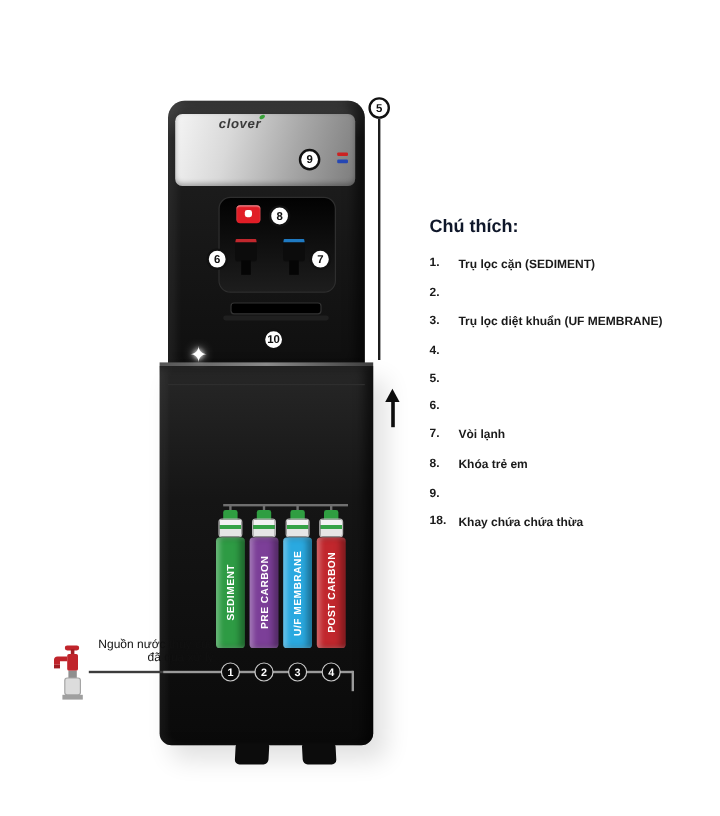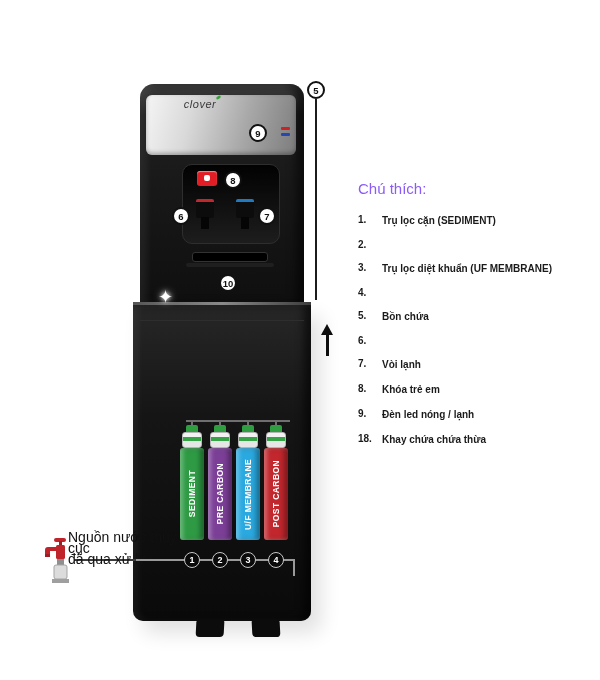--- a/index.html
+++ b/index.html
@@ -19,21 +19,21 @@
     background:linear-gradient(90deg,#555,#8a8a8a,#3d3d3d);}
   .door-line{position:absolute;left:140px;top:320px;width:164px;height:1px;background:#2e2e2e;}
   .foot{position:absolute;top:620px;width:28px;height:17px;background:#0c0c0c;border-radius:2px 2px 4px 4px;}
   .foot-l{left:196px;transform:skewX(-3deg);}
   .foot-r{left:252px;transform:skewX(3deg);}
 
   .silver-panel{position:absolute;left:146px;top:95px;width:150px;height:60px;border-radius:6px;
     background:linear-gradient(105deg,#f5f5f5 0%,#d9d9d9 30%,#a8a8a8 65%,#7c7c7c 100%);
     box-shadow:inset 0 -2px 4px rgba(0,0,0,.3);}
   .brand{position:absolute;left:150px;top:98px;width:100px;text-align:center;
-    font-size:11px;font-weight:normal;font-style:italic;color:#3a3a3a;letter-spacing:.5px;}
+    font-size:11px;font-weight:bold;font-style:italic;color:#3a3a3a;letter-spacing:.5px;}
   .brand-leaf{position:absolute;left:216px;top:96px;width:5px;height:3px;background:#3aa23a;
     border-radius:60% 40% 60% 40%;transform:rotate(-25deg);}
   .led{position:absolute;width:9px;height:3px;border-radius:1px;}
   .led-red{left:281px;top:127px;background:#cc2222;}
   .led-blue{left:281px;top:133px;background:#2547b4;}
 
   .recess{position:absolute;left:182px;top:164px;width:98px;height:80px;border-radius:10px;
     background:linear-gradient(180deg,#020202,#1d1d1d);border:1px solid #2e2e2e;box-sizing:border-box;}
   .lock-btn{position:absolute;left:197px;top:171px;width:20px;height:15px;background:#e11d26;
     border-radius:3px;box-shadow:inset 0 1px 1px rgba(255,255,255,.5);}
@@ -76,26 +76,26 @@
     font-weight:bold;letter-spacing:.4px;white-space:nowrap;}
   .fnum{position:absolute;left:4px;top:132px;width:16px;height:16px;background:#0a0a0a;
     border:1px solid #c9c9c9;border-radius:50%;box-sizing:border-box;color:#fff;font-size:9px;
     font-weight:bold;display:flex;align-items:center;justify-content:center;z-index:4;}
 
   
   .pipe-left{position:absolute;left:74px;top:559px;width:62px;height:1.5px;background:#3c3c3c;}
   .pipe-inner{position:absolute;left:136px;top:559px;width:158px;height:1.5px;background:#9a9a9a;z-index:3;}
   .pipe-down{position:absolute;left:293px;top:559px;width:1.5px;height:17px;background:#9a9a9a;z-index:3;}
   .source-tap{position:absolute;left:42px;top:536px;}
-  .source-note{position:absolute;left:68px;top:532px;width:110px;text-align:left;
-    font-size:14px;line-height:11px;color:#111;}
+  .source-note{position:absolute;left:68px;top:532px;width:110px;text-align:right;
+    font-size:10px;line-height:11px;color:#111;}
 
   
   .legend{position:absolute;left:358px;top:180px;width:234px;}
-  .legend-title{font-size:15px;font-weight:normal;color:#8b5cf6;margin-bottom:17px;}
+  .legend-title{font-size:15px;font-weight:bold;color:#0f172a;margin-bottom:17px;}
   .legend-row{display:flex;margin-bottom:12px;font-size:10px;font-weight:bold;color:#1a1a1a;}
   .legend-num{width:24px;flex:none;}
   .legend-label{flex:1;line-height:1.3;}
 </style>
 </head>
 <body>
 
 <div class="canvas">
 
   <div class="machine-upper"></div>
@@ -209,36 +209,34 @@
     </div>
     <div class="legend-row">
       <span class="legend-num">3.</span>
       <span class="legend-label">Trụ lọc diệt khuẩn (UF MEMBRANE)</span>
     </div>
     <div class="legend-row">
       <span class="legend-num">4.</span>
     </div>
     <div class="legend-row">
       <span class="legend-num">5.</span>
-      <span class="legend-label">Bồn chứa</span>
     </div>
     <div class="legend-row">
       <span class="legend-num">6.</span>
     </div>
     <div class="legend-row">
       <span class="legend-num">7.</span>
       <span class="legend-label">Vòi lạnh</span>
     </div>
     <div class="legend-row">
       <span class="legend-num">8.</span>
       <span class="legend-label">Khóa trẻ em</span>
     </div>
     <div class="legend-row">
       <span class="legend-num">9.</span>
-      <span class="legend-label">Đèn led nóng / lạnh</span>
     </div>
     <div class="legend-row">
       <span class="legend-num">18.</span>
       <span class="legend-label">Khay chứa chứa thừa</span>
     </div>
   </div>
 
 </div>
 
 </body></html>

